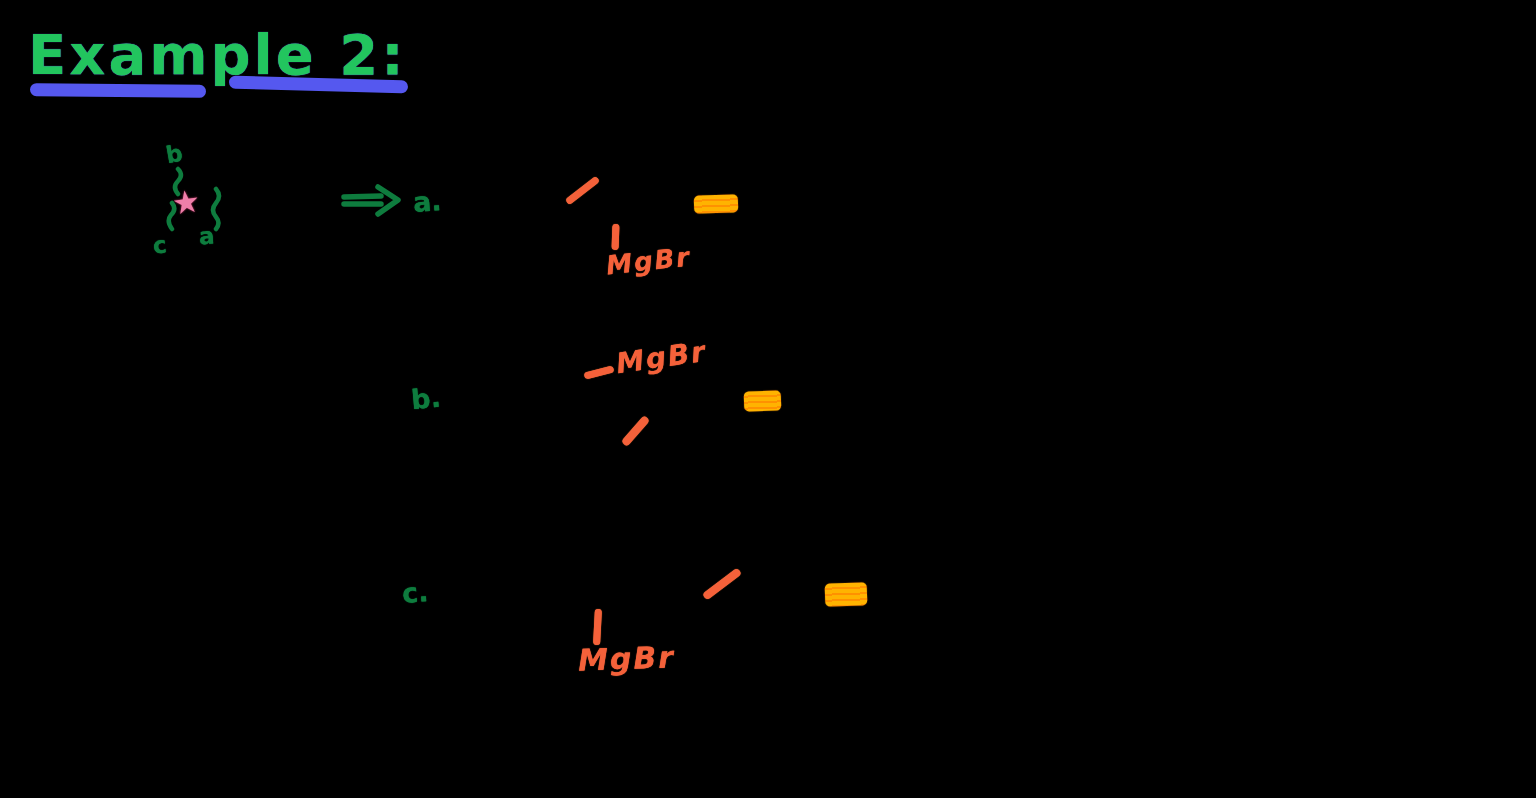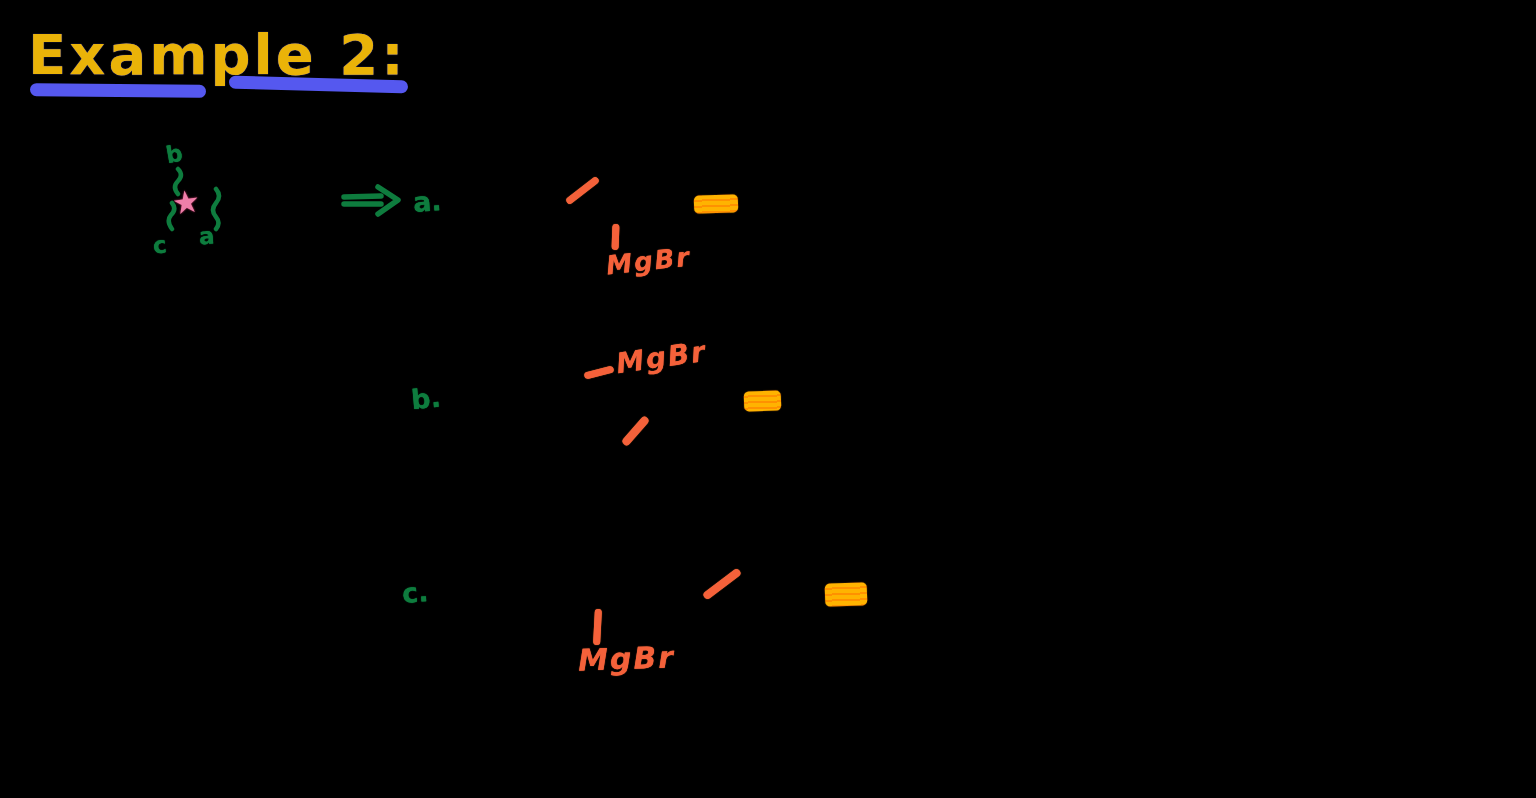--- a/index.html
+++ b/index.html
@@ -11,21 +11,21 @@
   }
   .canvas {
     position: relative;
     width: 1536px; height: 798px;
     background: #000000;
   }
   
   .title {
     position: absolute; left: 28px; top: 22px;
     font-size: 56px; font-weight: 800; letter-spacing: 3px;
-    color: #eab308;
+    color: #22c55e;
     text-shadow: 0 0 1px #6a6af8;
     white-space: nowrap;
   }
   .underline {
     position: absolute; height: 13px; border-radius: 7px;
     background: #5558ef;
   }
   .underline.u1 { left: 30px;  top: 84px; width: 176px; transform: rotate(0.6deg); }
   .underline.u2 { left: 229px; top: 78px; width: 179px; transform: rotate(1.6deg); }
 

